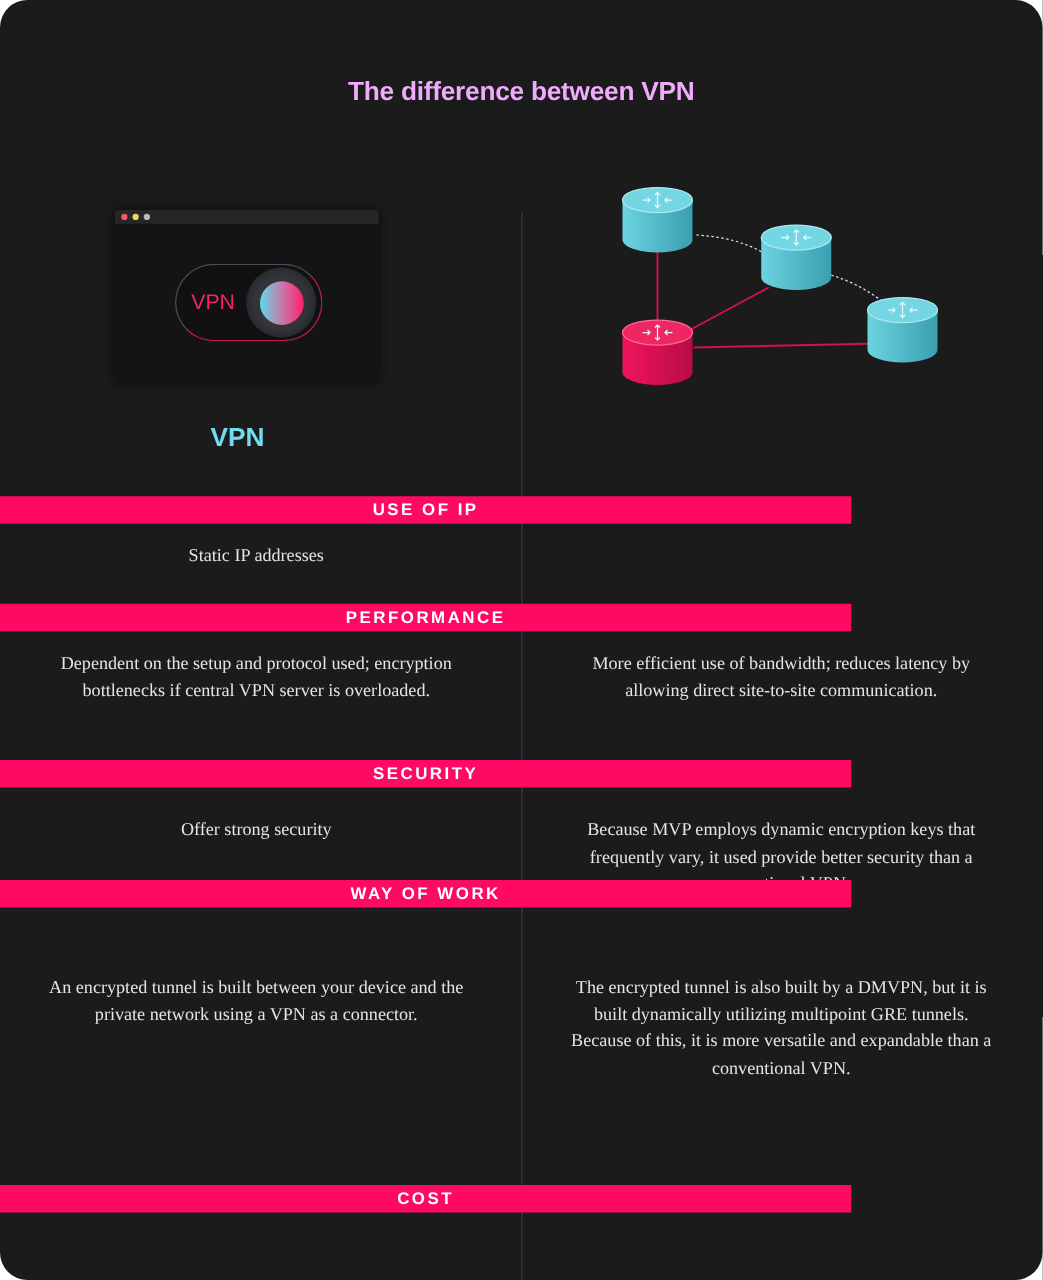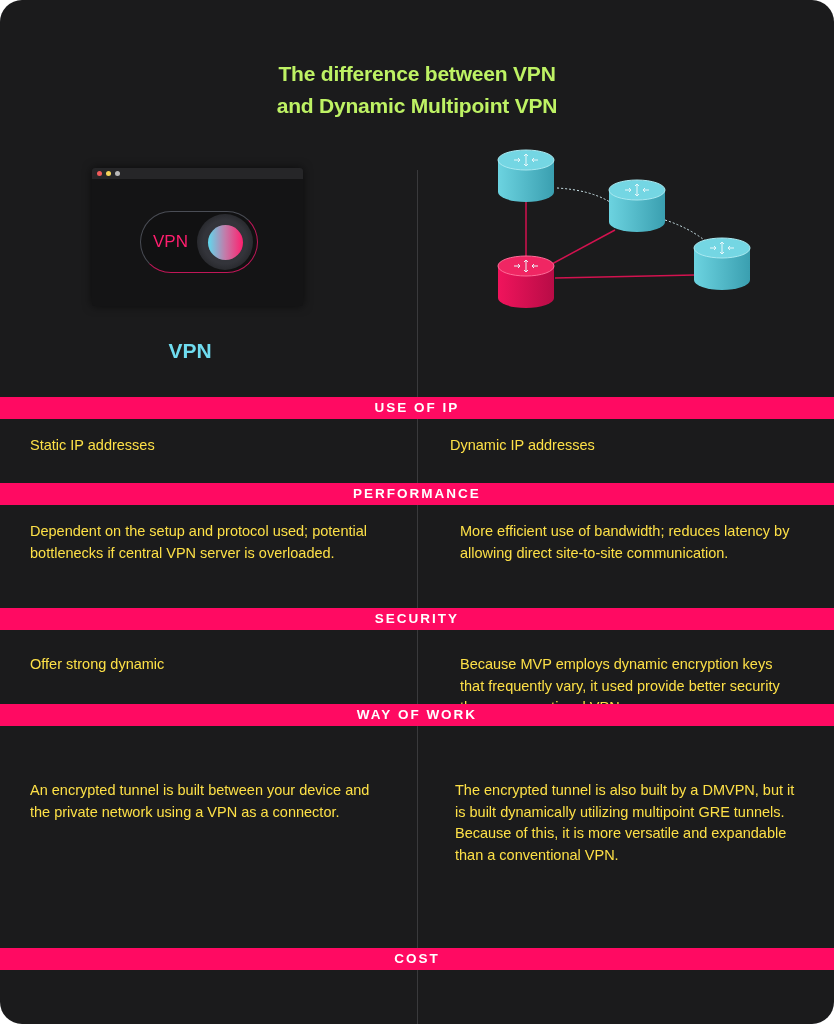--- a/index.html
+++ b/index.html
@@ -3,21 +3,21 @@
 <meta charset="utf-8">
 <style>
   html, body { margin: 0; padding: 0; background: #ffffff; }
   body { width: 834px; height: 1024px; overflow: hidden; font-family: "Liberation Sans", sans-serif; }
   .card {
     position: absolute; left: 0; top: 0; width: 834px; height: 1024px;
     background: #1b1b1c; border-radius: 22px; overflow: hidden;
   }
   .title {
     position: absolute; left: 0; top: 58px; width: 834px; text-align: center;
-    color: #bef264; font-weight: bold; font-size: 21px; line-height: 32px; letter-spacing: -0.2px;
+    color: #f0abfc; font-weight: bold; font-size: 21px; line-height: 32px; letter-spacing: -0.2px;
   }
   .title span { display: block; }
   .divider {
     position: absolute; left: 417px; top: 170px; width: 1px; height: 854px; background: #3a3a3c;
   }
   
   .window {
     position: absolute; left: 92px; top: 168px; width: 211px; height: 138px;
     background: #141415; border-radius: 3px; box-shadow: 0 0 10px rgba(0,0,0,0.6);
   }
@@ -38,39 +38,38 @@
   }
   .knob {
     position: absolute; left: 208px; top: 225px; width: 35px; height: 35px; border-radius: 50%;
     background: linear-gradient(90deg, #5fd9ee 0%, #c47aa8 50%, #ff1f6e 100%);
   }
   .col-heading {
     position: absolute; top: 337px; color: #6fdcef; font-weight: bold; font-size: 21px; line-height: 28px;
     text-align: center;
   }
   .band {
-    position: absolute; left: 0; width: 834px; height: 22px; background: #ff0a62;
+    position: absolute; left: 0; width: 681px; height: 22px; background: #ff0a62;
     color: #ffffff; font-weight: bold; font-size: 13.5px; line-height: 22px; letter-spacing: 2px;
     text-align: center;
   }
   .cell {
-    position: absolute; color: #fde047; font-size: 14.5px; line-height: 21.5px; 
+    position: absolute; color: #e5e5e5; font-size: 14.5px; line-height: 21.5px; text-align: center; font-family: Liberation Serif, serif;
   }
   .cell.left { left: 30px; width: 350px; }
   .cell.right { left: 450px; width: 350px; }
   svg.net { position: absolute; left: 480px; top: 140px; }
 </style>
 </head>
 <body>
 
 <div class="card">
 
   <div class="title">
     <span>The difference between VPN</span>
-    <span>and Dynamic Multipoint VPN</span>
   </div>
 
   <div class="divider"></div>
 
   <div class="window">
     <div class="window-bar">
       <span class="dot" style="left:5px;background:#f15b5b"></span>
       <span class="dot" style="left:14px;background:#f3d45a"></span>
       <span class="dot" style="left:23px;background:#b9b9b9"></span>
     </div>
@@ -123,28 +122,27 @@
       <path d="M-28 0 v32 a28 10 0 0 0 56 0 v-32 z" fill="url(#pinkBody)"></path>
       <ellipse cx="0" cy="0" rx="28" ry="10" fill="#f02663" stroke="#ff6b97" stroke-width="1"></ellipse>
       <use href="#arrows"></use>
     </g>
   </svg>
 
   <div class="col-heading" style="left:90px;width:200px">VPN</div>
 
   <div class="band" style="top:397px">USE OF IP</div>
   <div class="cell left" style="top:435px">Static IP addresses</div>
-  <div class="cell right" style="top:435px">Dynamic IP addresses</div>
 
   <div class="band" style="top:483px">PERFORMANCE</div>
-  <div class="cell left" style="top:521px">Dependent on the setup and protocol used; potential bottlenecks if central VPN server is overloaded.</div>
+  <div class="cell left" style="top:521px">Dependent on the setup and protocol used; encryption bottlenecks if central VPN server is overloaded.</div>
   <div class="cell right" style="top:521px;left:460px;width:330px">More efficient use of bandwidth; reduces latency by allowing direct site-to-site communication.</div>
 
   <div class="band" style="top:608px">SECURITY</div>
-  <div class="cell left" style="top:654px">Offer strong dynamic</div>
+  <div class="cell left" style="top:654px">Offer strong security</div>
   <div class="cell right" style="top:654px;left:460px;width:330px">Because MVP employs dynamic encryption keys that frequently vary, it used provide better security than a conventional VPN.</div>
 
   <div class="band" style="top:704px">WAY OF WORK</div>
   <div class="cell right" style="top:780px;left:455px;width:340px">The encrypted tunnel is also built by a DMVPN, but it is built dynamically utilizing multipoint GRE tunnels. Because of this, it is more versatile and expandable than a conventional VPN.</div>
   <div class="cell left" style="top:780px">An encrypted tunnel is built between your device and the private network using a VPN as a connector.</div>
 
   <div class="band" style="top:948px">COST</div>
 
 </div>
 

